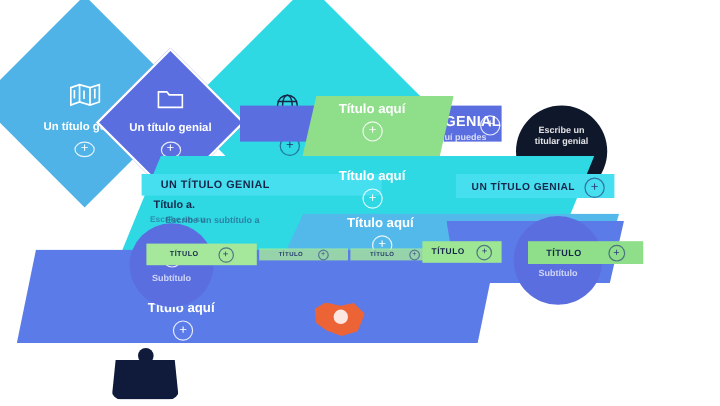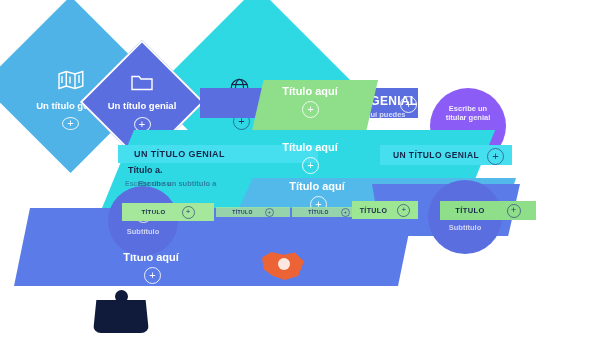--- a/index.html
+++ b/index.html
@@ -64,21 +64,21 @@
       </g>
     </svg>
   </span>
   <div class="abs plus" style="left:233px;top:113px;border-color:rgba(30,50,110,.6);color:#1e326e;">+</div>
 
   <div class="abs" style="left:200px;top:88px;width:218px;height:30px;background:#5a6ee0;"></div>
   <div class="abs lbl" style="left:300px;top:95px;width:120px;font-size:12px;letter-spacing:.3px;text-align:left;">UN TÍTULO GENIAL</div>
   <div class="abs plus" style="left:400px;top:96px;">+</div>
   <div class="abs sub" style="left:350px;top:110px;width:66px;color:rgba(255,255,255,.75);line-height:1.35;">Aquí puedes poner un título</div>
 
-  <div class="abs ctr" style="left:430px;top:88px;width:76px;height:76px;border-radius:50%;background:#8b5cf6;">
+  <div class="abs ctr" style="left:430px;top:88px;width:76px;height:76px;border-radius:50%;background:#0f172a;">
     <div class="lbl" style="font-size:7.5px;width:60px;color:rgba(255,255,255,.88);">Escribe un titular genial</div>
     <div class="plus" style="margin-top:8px;">+</div>
   </div>
 
   <div class="abs" style="left:248px;top:80px;width:130px;height:68px;background:#8ede8a;
               clip-path:polygon(12% 0%,100% 0%,88% 100%,0% 100%);"></div>
   <div class="abs lbl" style="left:260px;top:85px;width:100px;font-size:11px;">Título aquí</div>
   <div class="abs plus" style="left:302px;top:101px;">+</div>
 
   <div class="abs" style="left:92px;top:130px;width:420px;height:82px;background:#2ed9e4;

